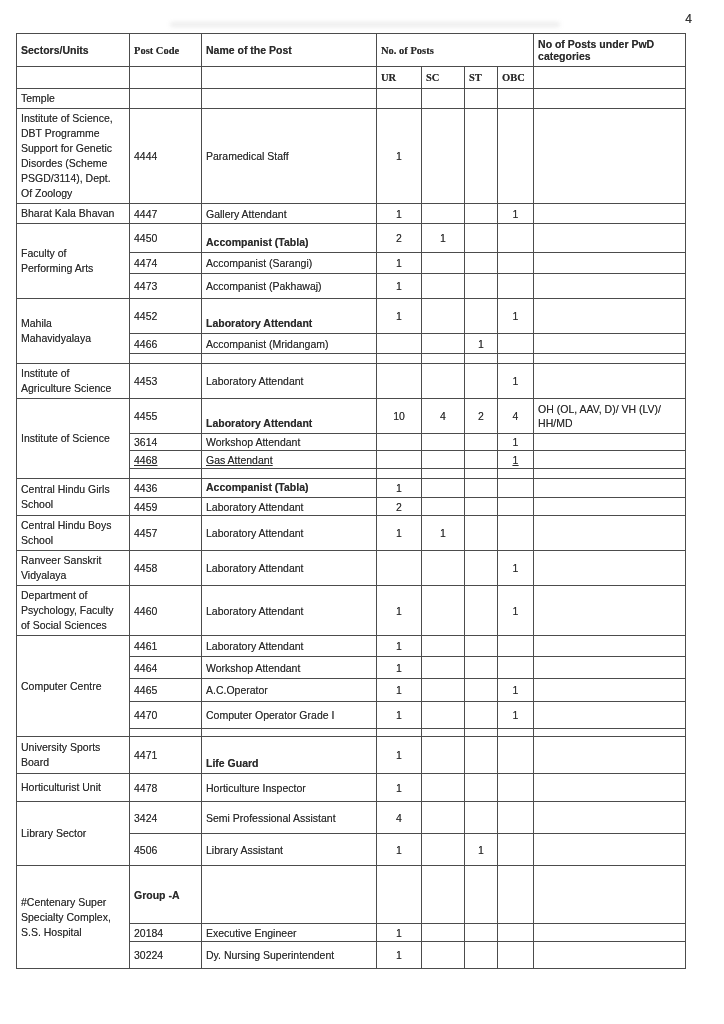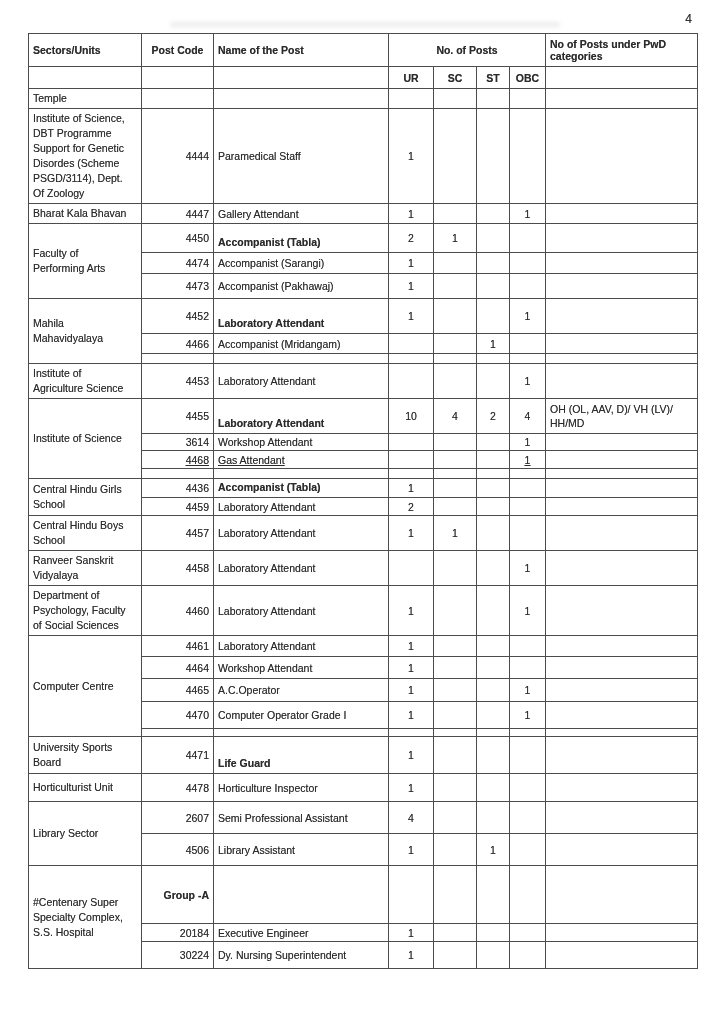--- a/index.html
+++ b/index.html
@@ -14,44 +14,44 @@
   }
   .page-number{
     position:absolute;top:12px;right:32px;
     font-size:12px;color:#333;
   }
   .smudge{
     position:absolute;top:22px;left:170px;width:390px;height:5px;
     background:rgba(130,130,130,0.14);filter:blur(2px);border-radius:3px;
   }
   table.posts{
-    position:absolute;left:28px;top:33px;width:669px;
+    position:absolute;left:16px;top:33px;width:669px;
     border-collapse:collapse;table-layout:fixed;padding-left:44px;
   }
   table.posts th, table.posts td{
     border:1px solid #4c4c4c;
     font-size:10.5px;
     padding:2px 4px;
     vertical-align:middle;
     overflow:hidden;
   }
   thead th{
     font-weight:bold;font-size:11px;
     text-align:left;vertical-align:top;
     padding:4px 4px 2px 6px;
   }
   tr.hr1{height:33px;}
   tr.hr2{height:22px;}
-  th.center{text-align:center;vertical-align:middle;}
+  th.center{vertical-align:middle;font-family:Liberation Serif, serif;}
   td.sector{
     vertical-align:top;text-align:left;
     white-space:pre-line;line-height:15px;
     padding:3px 2px 2px 6px;
   }
-  td.code{text-align:right;}
+  td.code{text-align:left;}
   td.code.bold{font-weight:bold;}
   td.name{text-align:left;padding-left:6px;}
   td.name.vb{vertical-align:bottom;padding-bottom:4px;font-weight:bold;}
   td.num{text-align:center;vertical-align:top;padding-top:5px;}
   td.pwd{vertical-align:top;text-align:left;line-height:14px;padding-top:4px;padding-left:5px;}
 </style>
 </head>
 <body>
 
 <div class="page">
@@ -346,21 +346,21 @@
           <td class="code">4478</td>
           <td class="name">Horticulture Inspector</td>
           <td class="num">1</td>
           <td class="num"></td>
           <td class="num"></td>
           <td class="num"></td>
           <td class="pwd"></td>
         </tr>
         <tr style="height: 32px;">
           <td class="sector" rowspan="2">Library Sector</td>
-          <td class="code">2607</td>
+          <td class="code">3424</td>
           <td class="name">Semi Professional Assistant</td>
           <td class="num">4</td>
           <td class="num"></td>
           <td class="num"></td>
           <td class="num"></td>
           <td class="pwd"></td>
         </tr>
         <tr style="height: 32px;">
           <td class="code">4506</td>
           <td class="name">Library Assistant</td>

